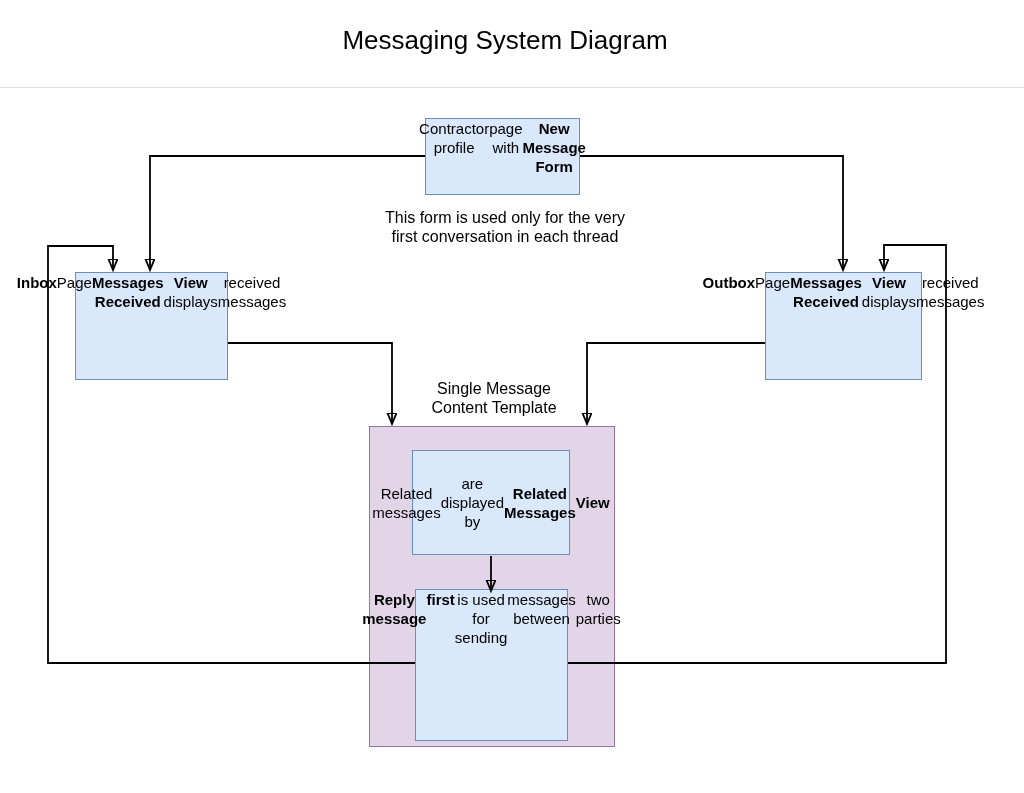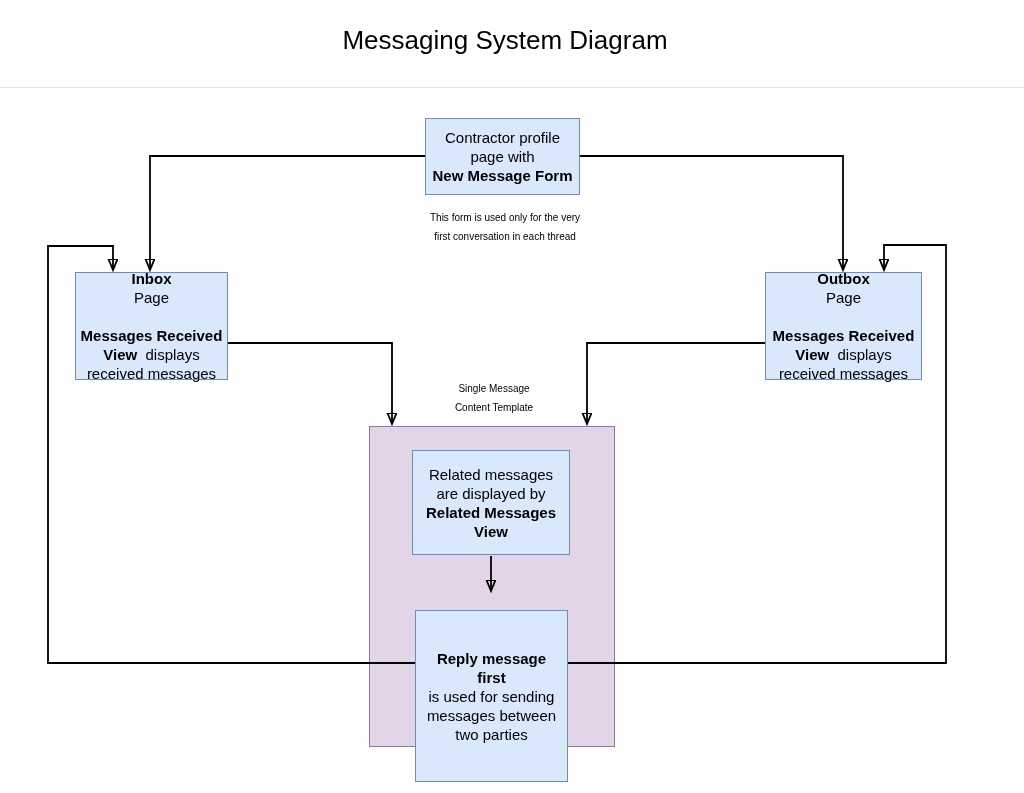--- a/index.html
+++ b/index.html
@@ -22,37 +22,37 @@
     position:absolute;
     top:87px;left:0;
     width:1024px;height:1px;
     background:#e3e3e3;
   }
   .node{
     position:absolute;
     background:var(--node-fill,#dae8fc);
     border:1.6px solid var(--node-border,#6c8ebf);
     box-sizing:border-box;
-    display:flex;flex-direction:column;justify-content:center;
+    display:flex;flex-direction:row;justify-content:center;
     text-align:center;
     font-size:15px;
     z-index:2;
   }
   .container-box{
     position:absolute;
     background:var(--container-fill,#e1d5e7);
     border:1.7px solid var(--container-border,#9673a6);
     box-sizing:border-box;
     z-index:1;
   }
   .free-label{
     position:absolute;
     transform:translateX(-50%);
     text-align:center;
-    font-size:10px;
+    font-size:16px;
     z-index:2;
   }
   .tline{line-height:19px;min-height:19px;white-space:pre-wrap;}
   .b{font-weight:bold;}
   #connectors{
     position:absolute;top:0;left:0;
     width:1024px;height:793px;
     z-index:3;
     pointer-events:none;
   }
@@ -60,21 +60,21 @@
     fill:none;
     stroke:var(--connector,#000);
     stroke-width:1.8px;
   }
   
   #node-contractor{left:425px;top:118px;width:155px;height:77px;}
   #node-inbox{left:75px;top:272px;width:153px;height:108px;}
   #node-outbox{left:765px;top:272px;width:157px;height:108px;}
   #container-template{left:369px;top:426px;width:246px;height:321px;}
   #node-related{left:412px;top:450px;width:158px;height:105px;align-items:center;}
-  #node-reply{left:415px;top:610px;width:153px;height:172px;}
+  #node-reply{left:415px;top:589px;width:153px;height:152px;}
   #label-note{left:505px;top:208px;}
   #label-container{left:494px;top:379px;}
 </style>
 </head>
 <body>
 
 <div id="canvas" style="--node-fill: #dae8fc; --node-border: #6c8ebf; --container-fill: #e1d5e7; --container-border: #9673a6; --connector: #000000;">
 
   <div class="page-title">Messaging System Diagram</div>
   <div class="page-divider"></div>

